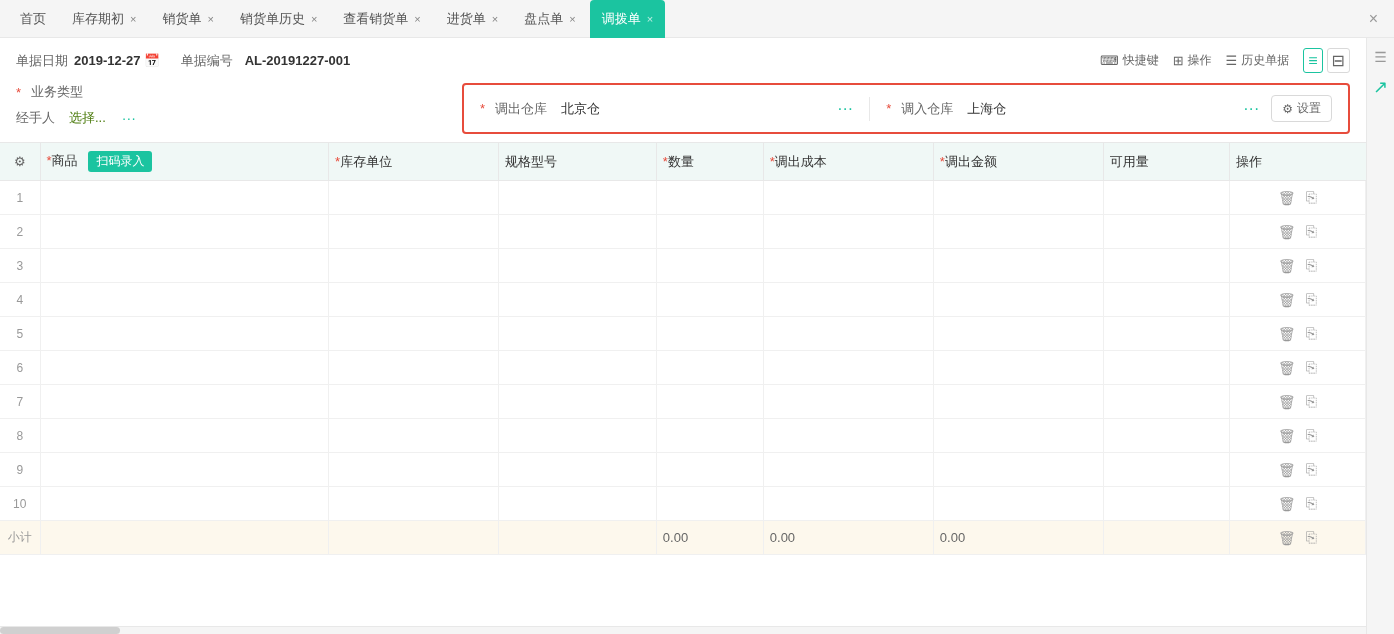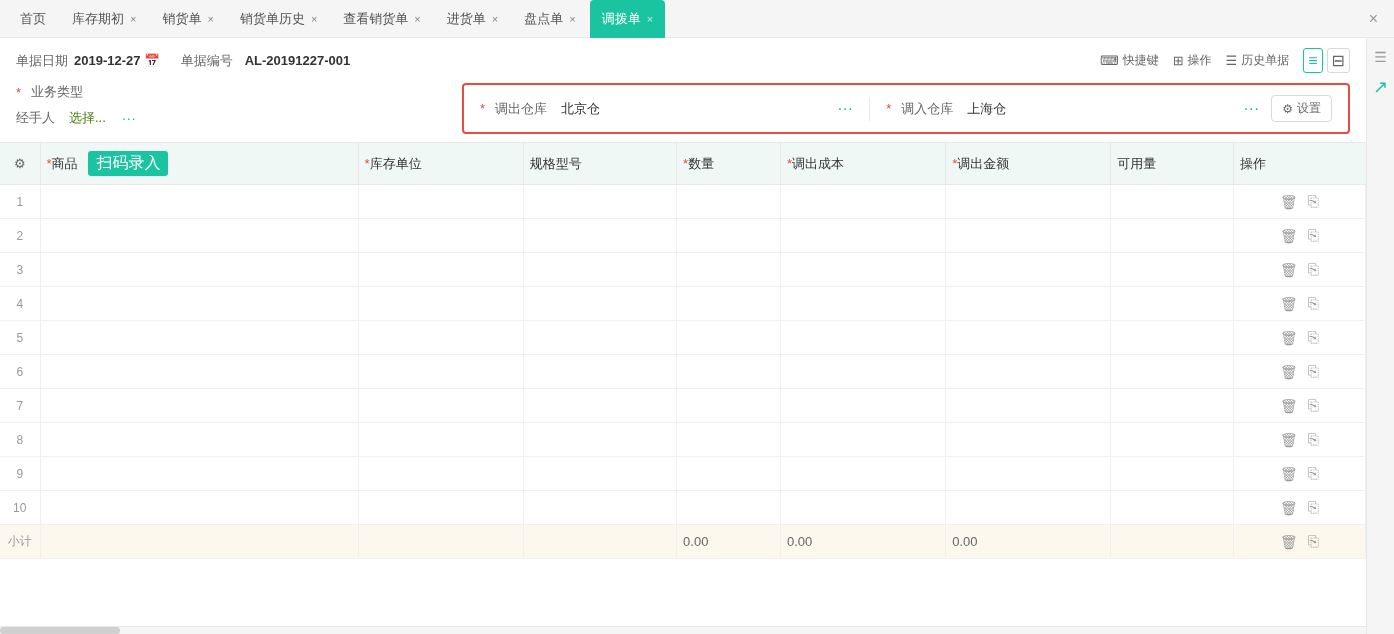--- a/index.html
+++ b/index.html
@@ -152,21 +152,21 @@
       color: #999;
       font-size: 14px;
       padding: 2px;
     }
     .scan-btn {
       background: #1bc4a0;
       color: #fff;
       border: none;
       border-radius: 3px;
       padding: 2px 8px;
-      font-size: 16px;
+      font-size: 12px;
       cursor: pointer;
       white-space: nowrap;
     }
     .required-col { color: #e74c3c; }
 
     
     .right-sidebar {
       position: fixed;
       right: 0;
       top: 38px;

